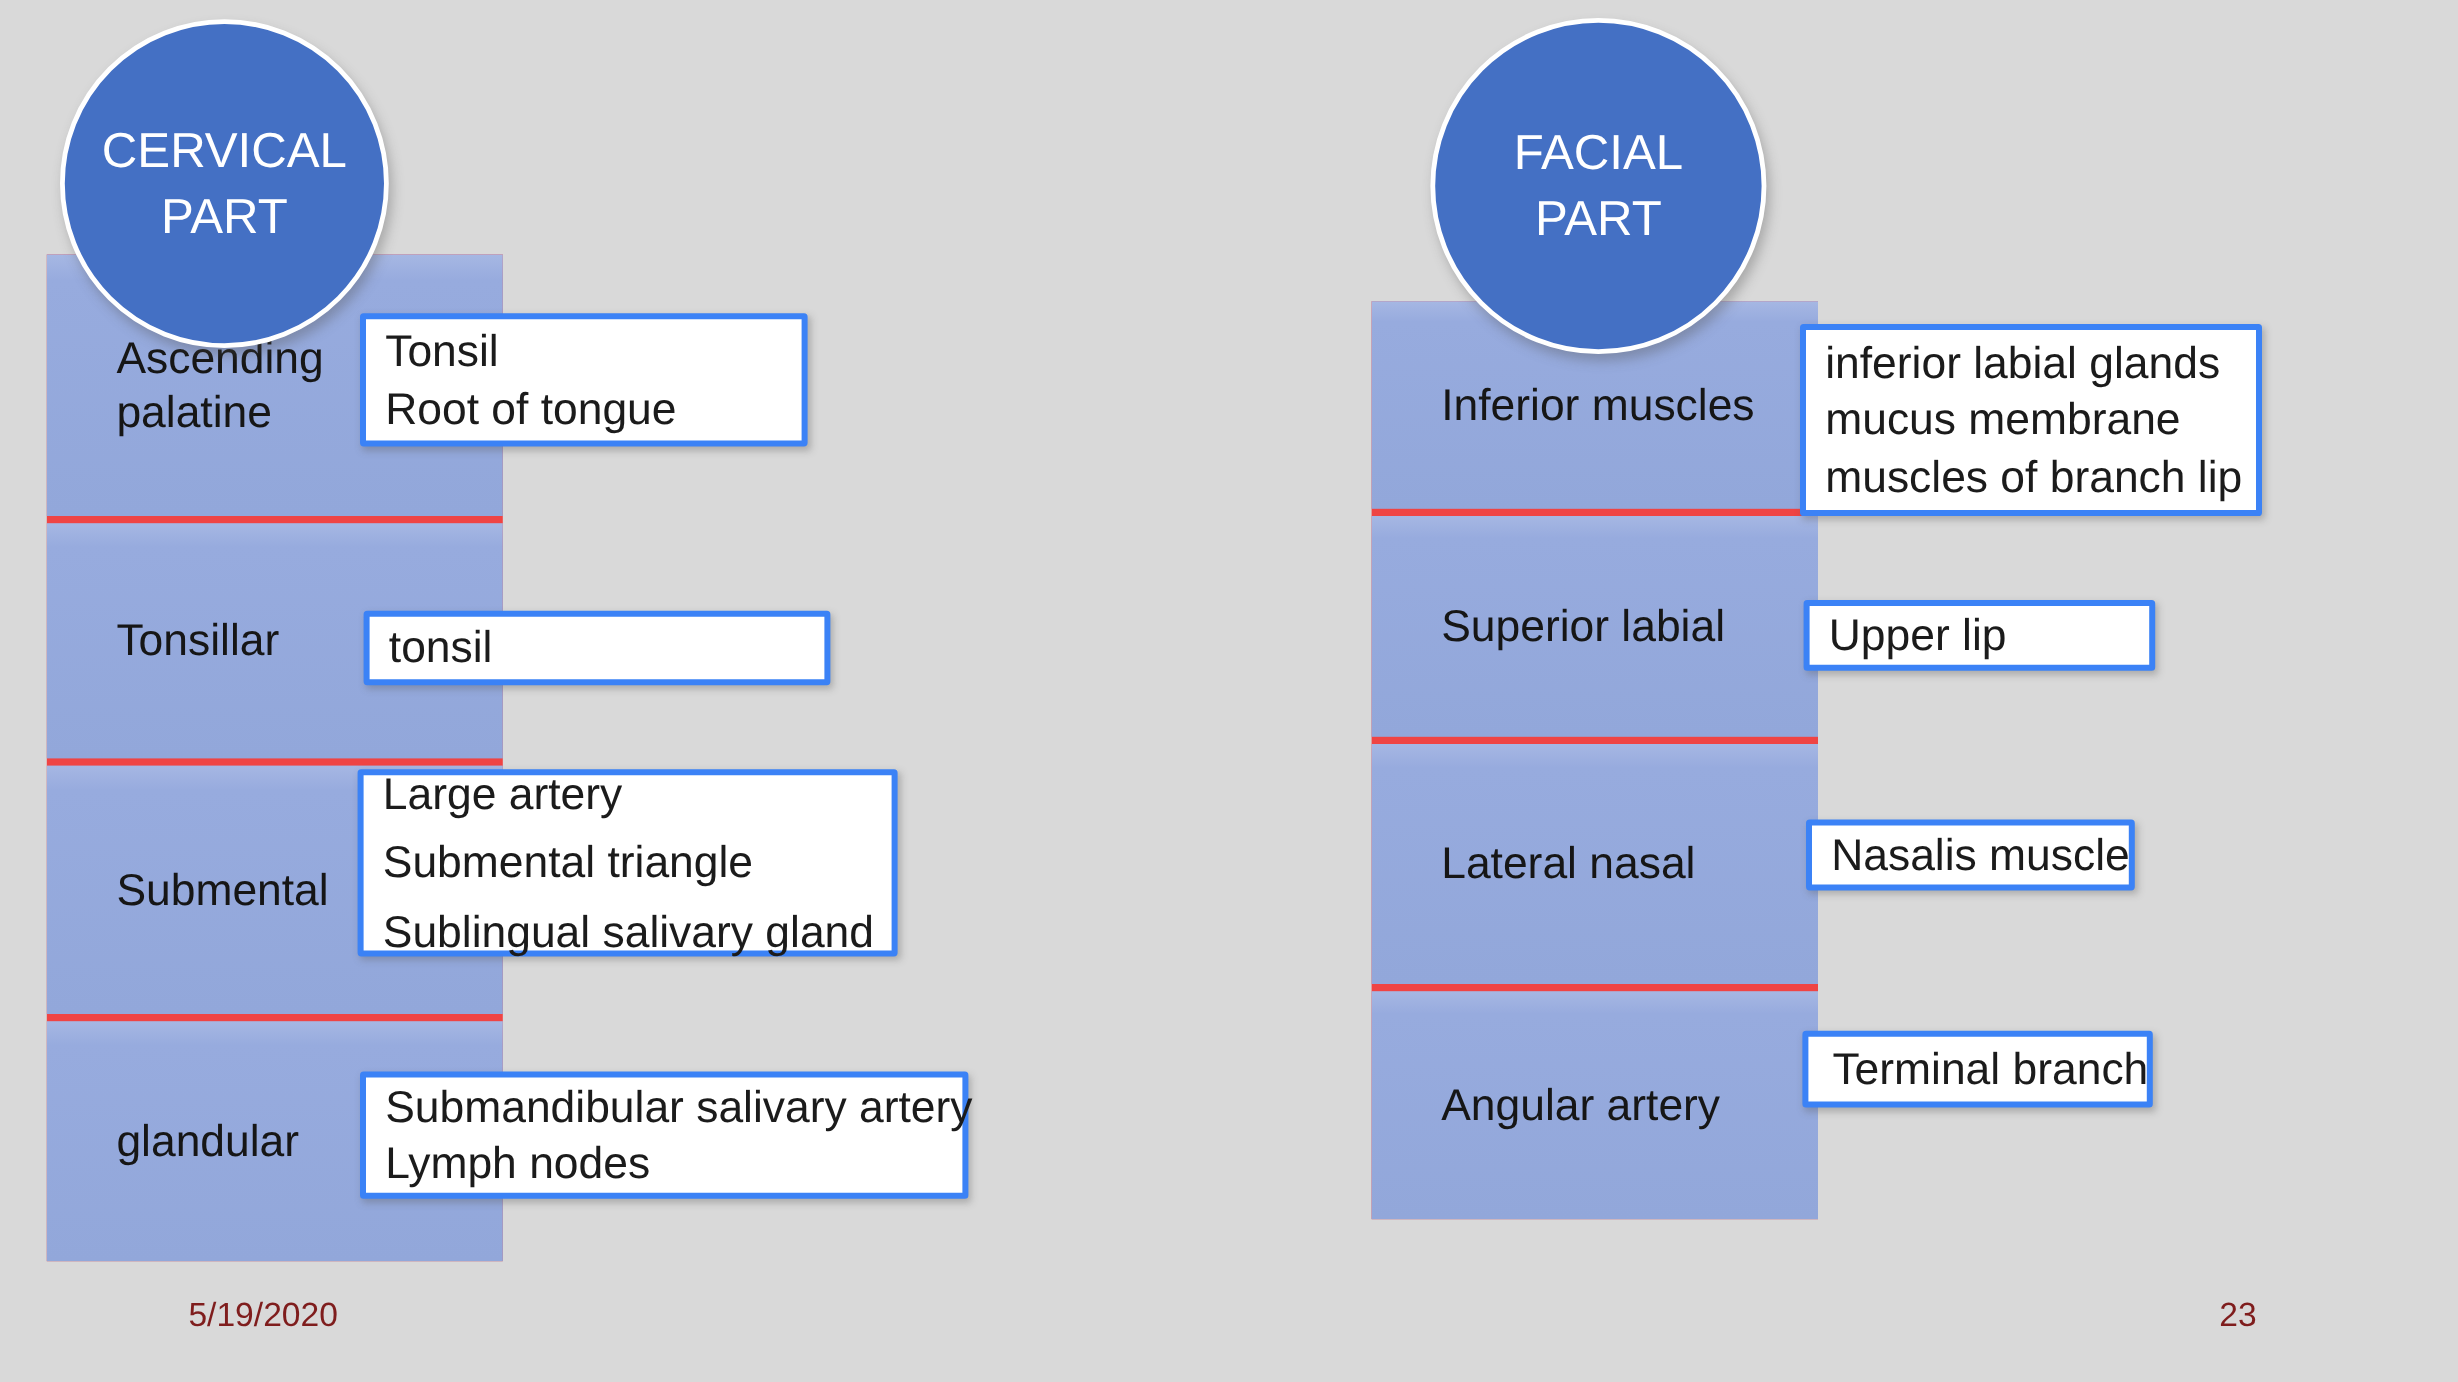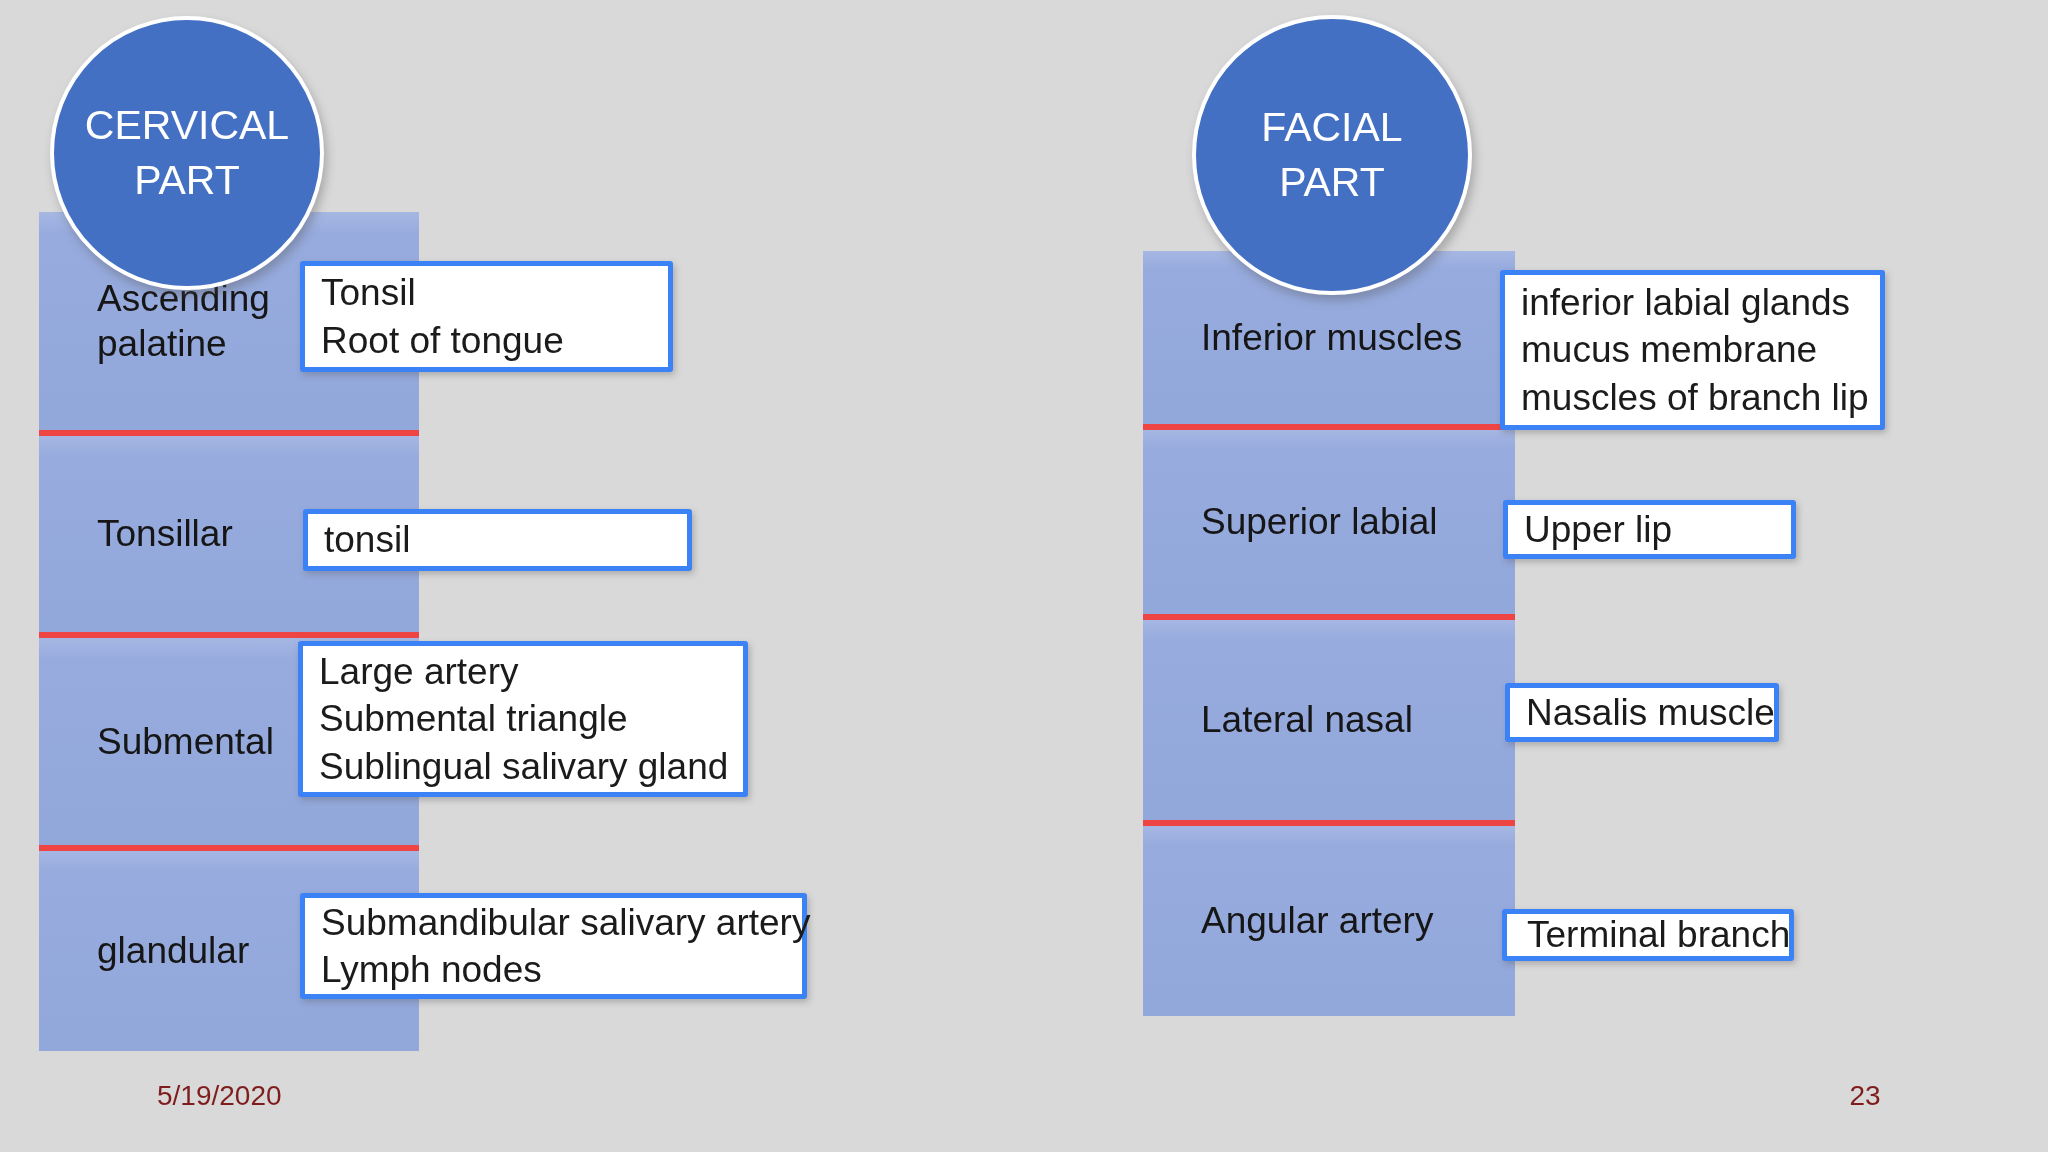--- a/index.html
+++ b/index.html
@@ -89,21 +89,21 @@
 
   <div class="callout" style="left:300px;top:261px;width:373px;height:111px;">
     <div class="line">Tonsil</div>
     <div class="line">Root of tongue</div>
   </div>
 
   <div class="callout" style="left:303px;top:509px;width:389px;height:62px;">
     <div class="line">tonsil</div>
   </div>
 
-  <div class="callout" style="left:298px;top:641px;width:450px;height:156px;">
+  <div class="callout" style="left:298px;top:641px;width:450px;height:156px;gap:10px;">
     <div class="line">Large artery</div>
     <div class="line">Submental triangle</div>
     <div class="line">Sublingual salivary gland</div>
   </div>
 
   <div class="callout" style="left:300px;top:893px;width:507px;height:106px;">
     <div class="line">Submandibular salivary artery</div>
     <div class="line">Lymph nodes</div>
   </div>
 
@@ -133,20 +133,20 @@
   </div>
 
   <div class="callout" style="left:1503px;top:500px;width:293px;height:59px;">
     <div class="line">Upper lip</div>
   </div>
 
   <div class="callout" style="left:1505px;top:683px;width:274px;height:59px;">
     <div class="line">Nasalis muscle</div>
   </div>
 
-  <div class="callout" style="left:1502px;top:909px;width:292px;height:52px;padding-left:20px;">
+  <div class="callout" style="left:1502px;top:859px;width:292px;height:64px;padding-left:20px;">
     <div class="line">Terminal branch</div>
   </div>
 
   <div class="footer-text" style="left:157px;top:1080px;">5/19/2020</div>
   <div class="footer-text" style="left:1830px;top:1080px;width:70px;text-align:center;">23</div>
 
 </div>
 
 </body></html>

